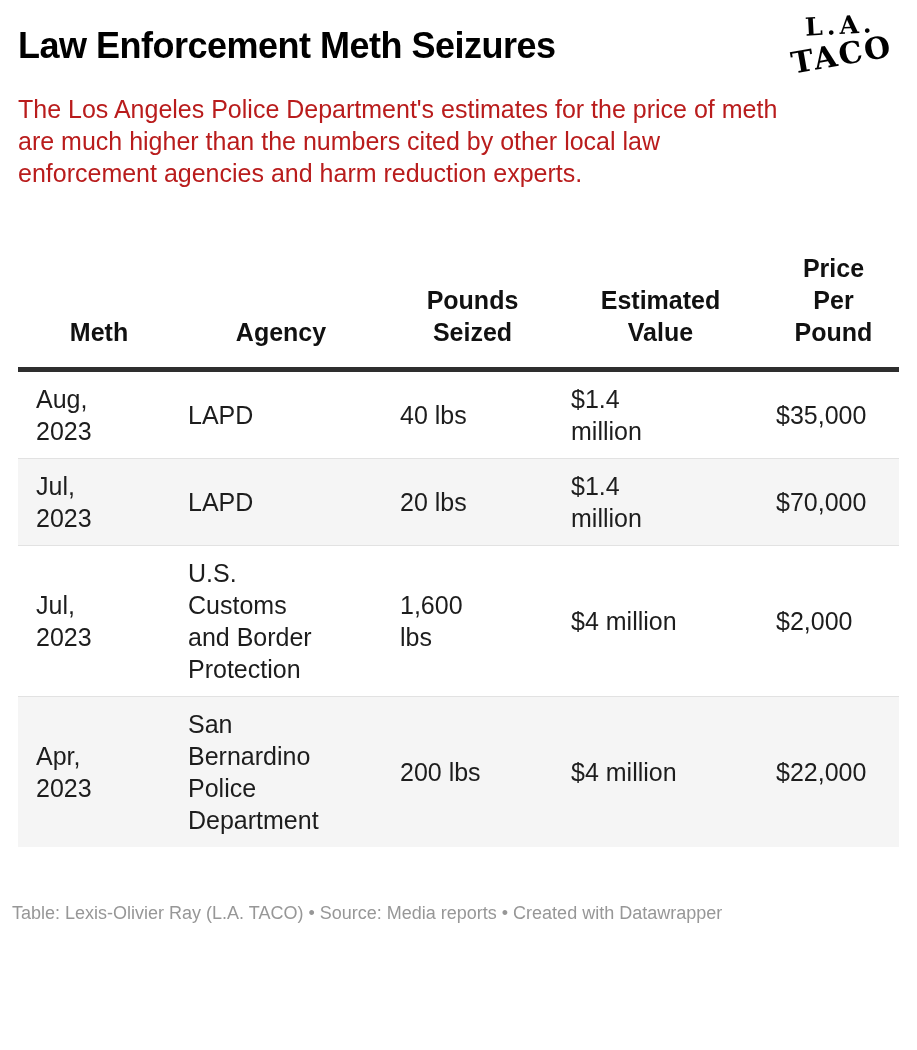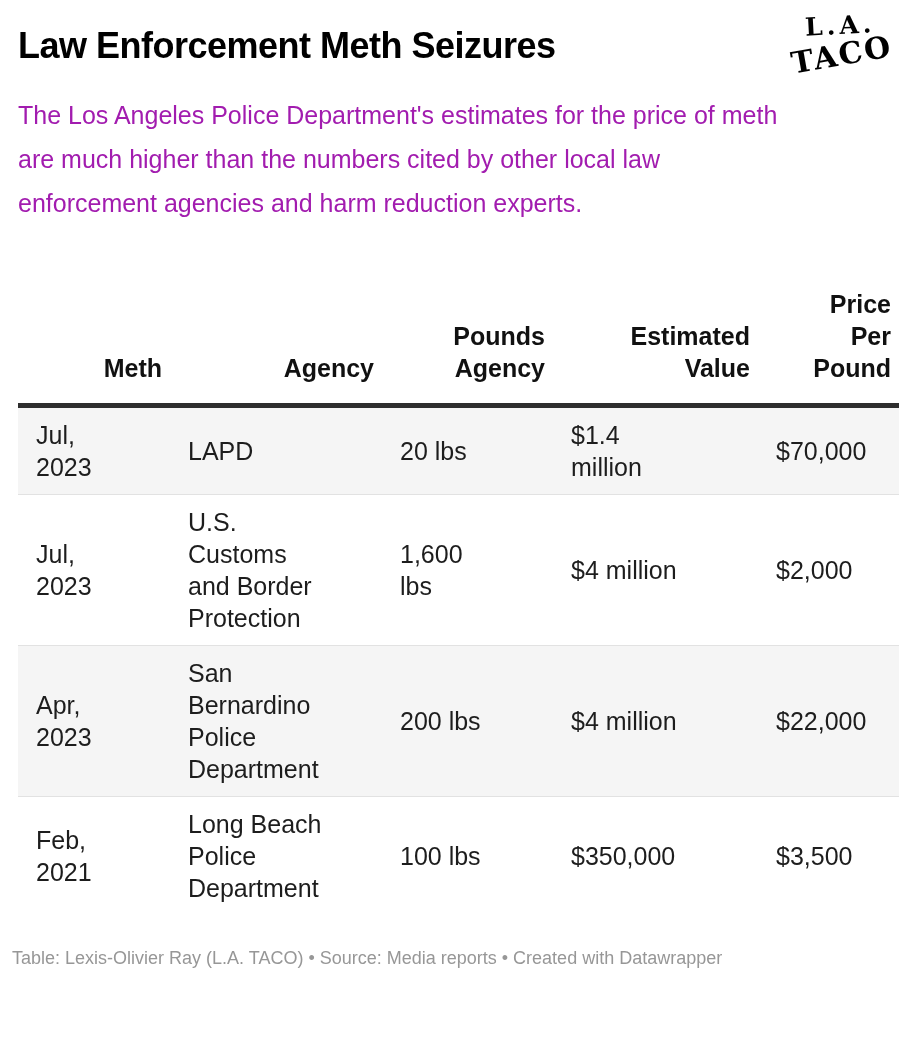--- a/index.html
+++ b/index.html
@@ -17,22 +17,22 @@
     margin: 26px 130px 0 18px;
     font-size: 36px;
     line-height: 40px;
     font-weight: bold;
     color: #000000;
     letter-spacing: -0.5px;
   }
   .subtitle {
     margin: 27px 18px 0 18px;
     font-size: 25px;
-    line-height: 44px;
-    color: #a21caf;
+    line-height: 32px;
+    color: #b91c1c;
     white-space: pre-line;
   }
   .logo {
     position: absolute;
     top: 13px;
     right: 18px;
     width: 116px;
     text-align: center;
     color: #000000;
     font-family: "DejaVu Serif", serif;
@@ -45,38 +45,38 @@
   table.data {
     border-collapse: collapse;
     table-layout: fixed;
     margin: 63px 0 0 18px;
     width: 881px;
     font-size: 25px;
     line-height: 32px;
     color: #1d1d1d;
   }
   table.data th {
-    text-align: right;
+    text-align: center;
     vertical-align: bottom;
     font-weight: bold;
     color: #111111;
     padding: 0 8px 19px 18px;
     white-space: pre-line;
     border-bottom: 5px solid #2e2e2e;
   }
   table.data td {
     text-align: left;
     vertical-align: middle;
     padding: 11px 8px 11px 18px;
     white-space: pre-line;
   }
   tbody tr.stripe { background: #f5f5f5; }
   tbody tr + tr { border-top: 1px solid #e2e2e2; }
   .footer {
-    margin: 31px 18px 0 12px;
+    margin: 54px 18px 0 12px;
     font-size: 18px;
     line-height: 24px;
     color: #979797;
   }
 </style>
 </head>
 <body>
 
 <div class="page">
 
@@ -97,29 +97,38 @@
         <col style="width:212px">
         <col style="width:171px">
         <col style="width:205px">
         <col style="width:141px">
     </colgroup>
     <thead>
       <tr>
         <th>Meth</th>
         <th>Agency</th>
         <th>Pounds
-Agency</th>
+Seized</th>
         <th>Estimated
 Value</th>
         <th>Price
 Per
 Pound</th>
       </tr>
     </thead>
     <tbody>
+      <tr>
+        <td>Aug,
+2023</td>
+        <td>LAPD</td>
+        <td>40 lbs</td>
+        <td>$1.4
+million</td>
+        <td>$35,000</td>
+      </tr>
       <tr class="stripe">
         <td>Jul,
 2023</td>
         <td>LAPD</td>
         <td>20 lbs</td>
         <td>$1.4
 million</td>
         <td>$70,000</td>
       </tr>
       <tr>
@@ -138,28 +147,18 @@
         <td>Apr,
 2023</td>
         <td>San
 Bernardino
 Police
 Department</td>
         <td>200 lbs</td>
         <td>$4 million</td>
         <td>$22,000</td>
       </tr>
-      <tr>
-        <td>Feb,
-2021</td>
-        <td>Long Beach
-Police
-Department</td>
-        <td>100 lbs</td>
-        <td>$350,000</td>
-        <td>$3,500</td>
-      </tr>
     </tbody>
   </table>
 
   <div class="footer">Table: Lexis-Olivier Ray (L.A. TACO) • Source: Media reports • Created with Datawrapper</div>
 
 </div>
 
 </body></html>

